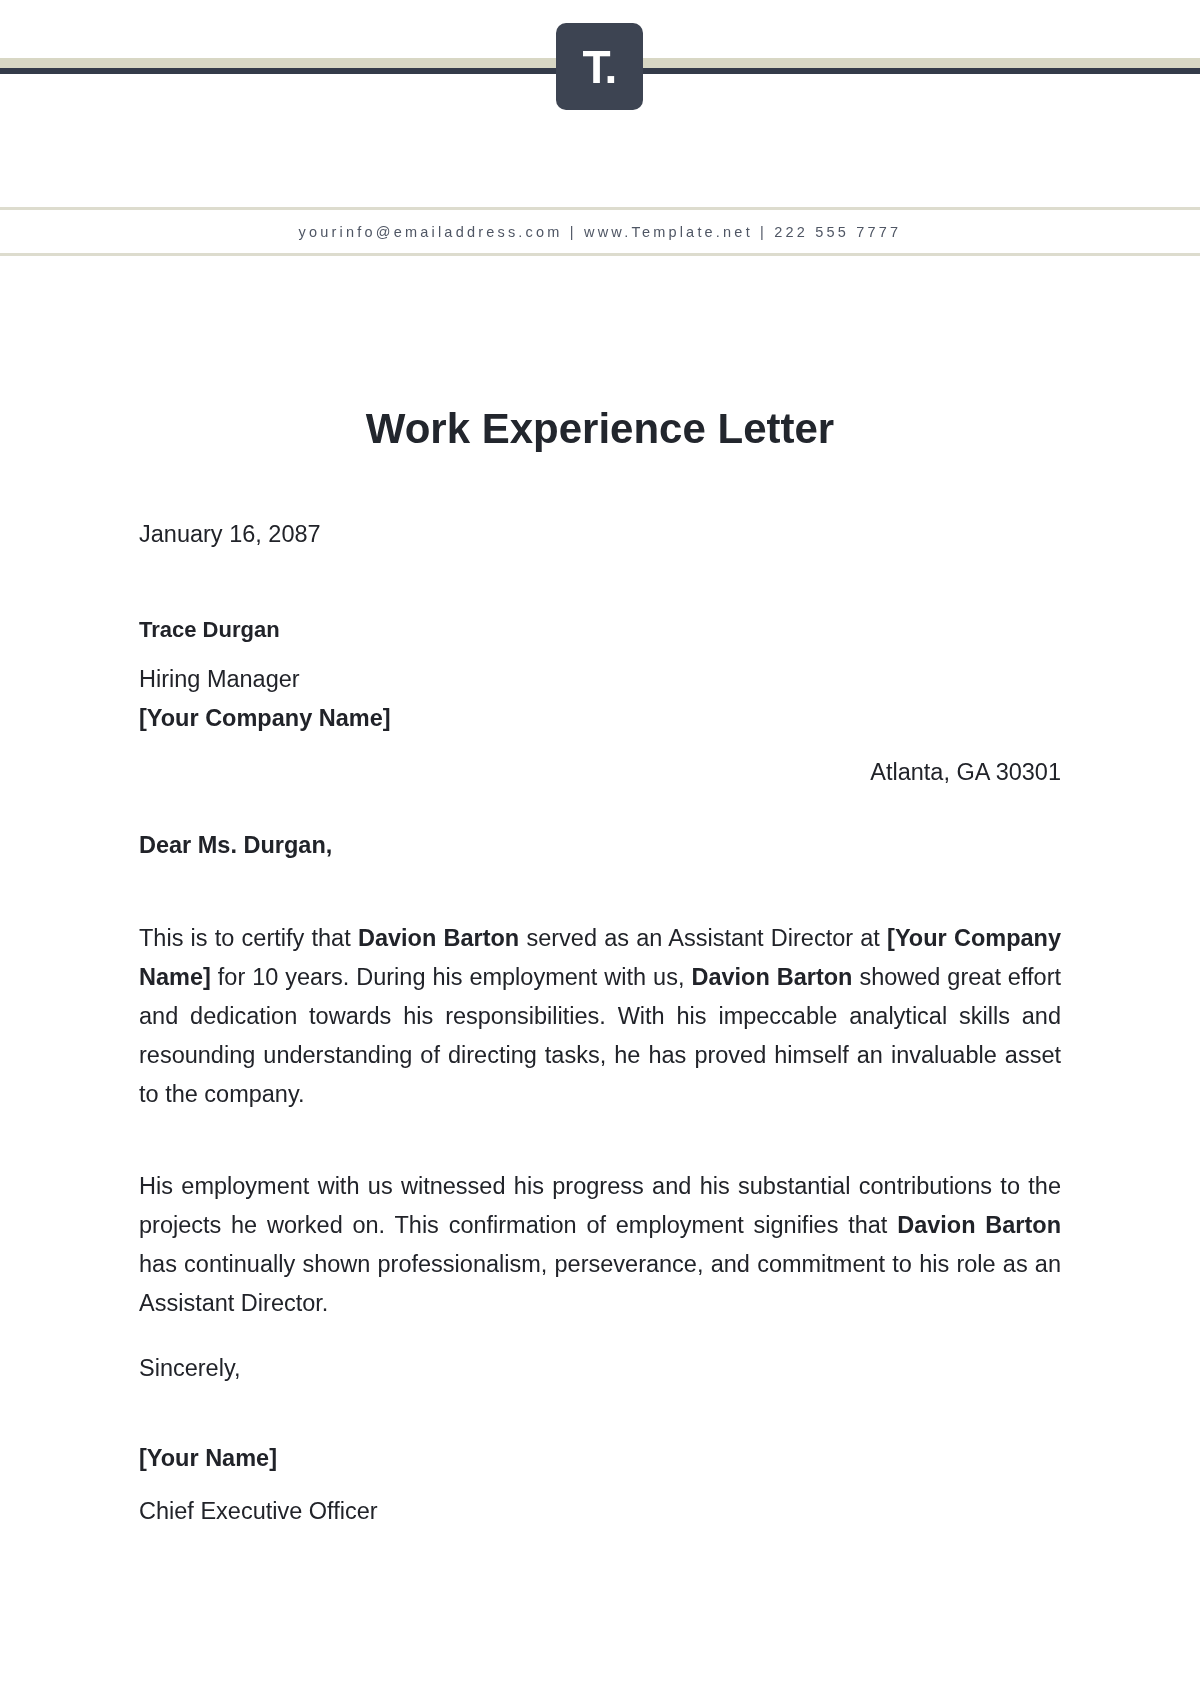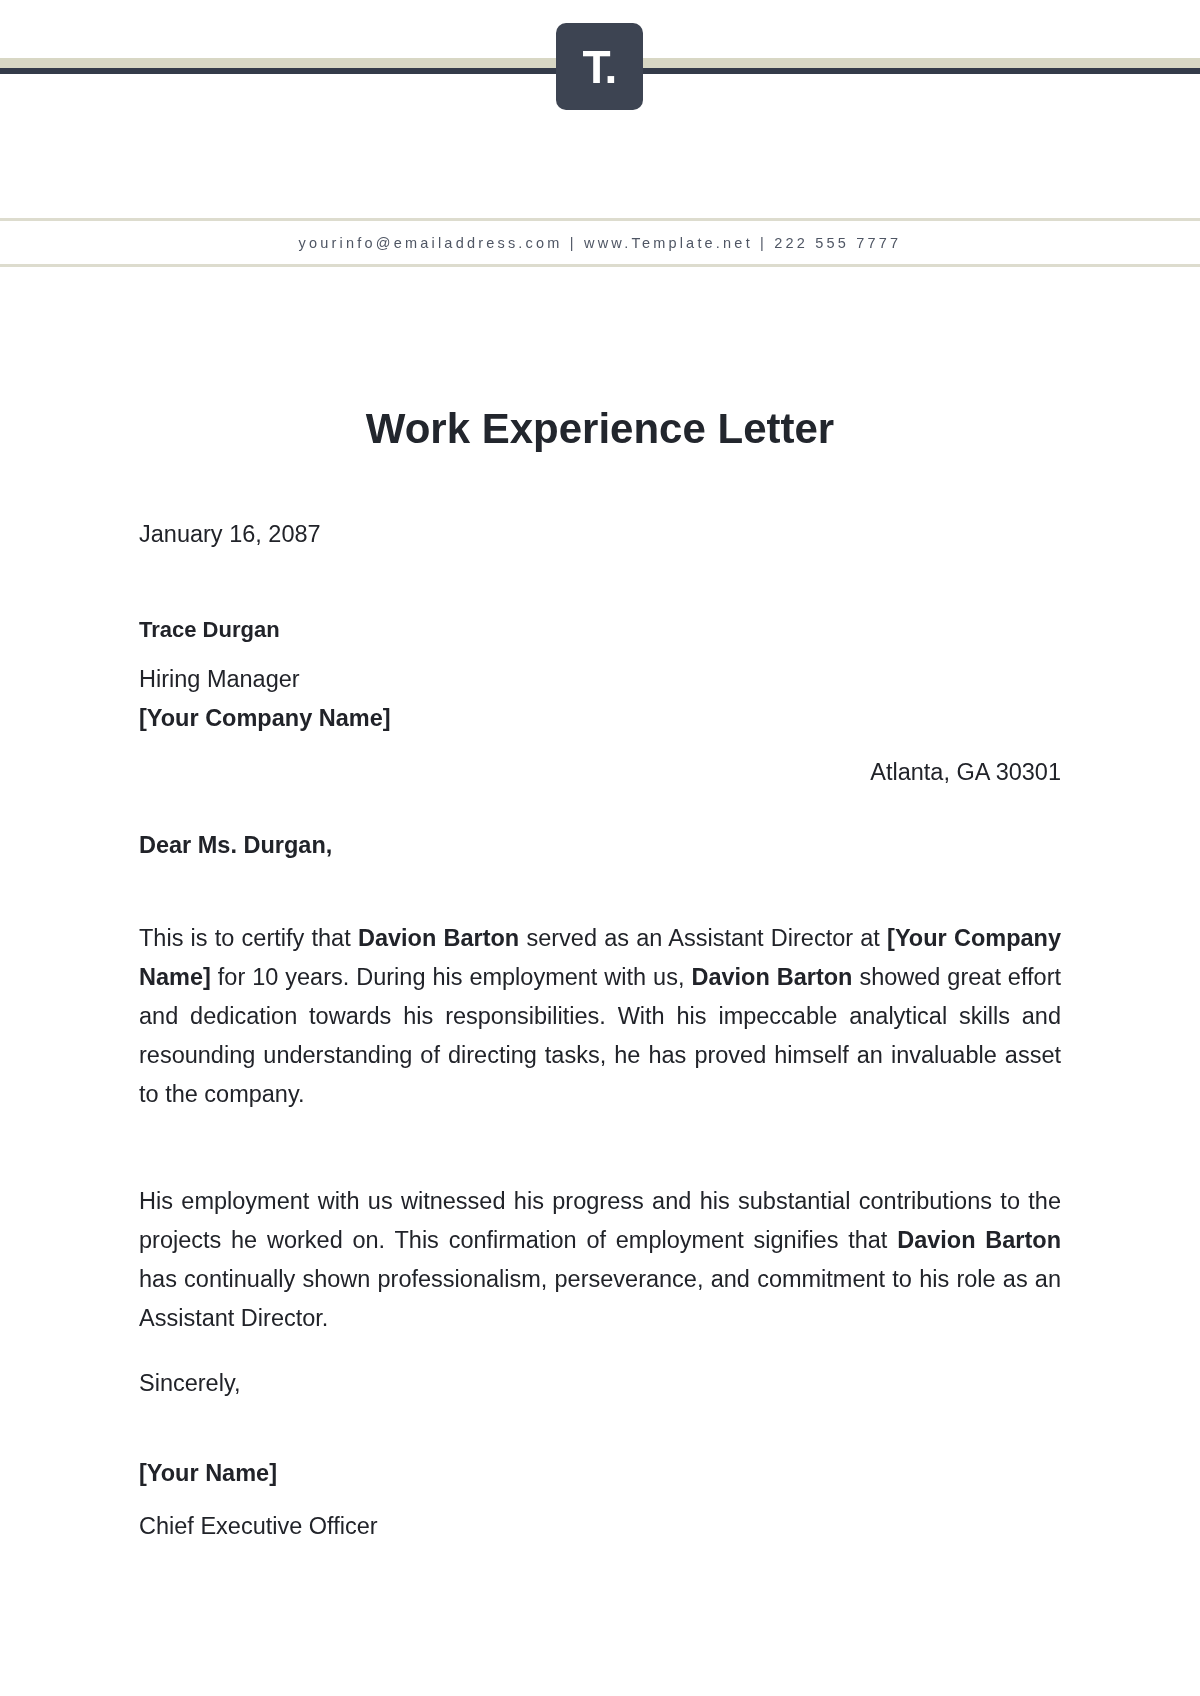--- a/index.html
+++ b/index.html
@@ -23,21 +23,21 @@
   .header{position:relative;height:270px;}
   .stripe-cream{position:absolute;left:0;top:58px;width:100%;height:10px;background:var(--cream);}
   .stripe-dark{position:absolute;left:0;top:68px;width:100%;height:6px;background:var(--accent-line);}
   .logo{
     position:absolute;left:556px;top:23px;width:87px;height:87px;
     background:var(--accent-dark);border-radius:10px;
     display:flex;align-items:center;justify-content:center;
     color:#ffffff;font-size:46px;font-weight:700;letter-spacing:-1px;
   }
   .contact-bar{
-    position:absolute;left:0;top:218px;width:100%;height:43px;
+    position:absolute;left:0;top:207px;width:100%;height:43px;
     border-top:3px solid var(--cream-thin);
     border-bottom:3px solid var(--cream-thin);
     text-align:center;line-height:43px;
   }
   .contact-bar span{
     font-size:14.5px;letter-spacing:3.2px;color:var(--muted);
   }
   
   .letter-body{padding:0 139px;}
   .title{
@@ -50,21 +50,21 @@
   .date-line{margin-top:64px;}
   .recipient-name{margin-top:64px;font-weight:700;line-height:32px;font-size:22px;}
   .recipient-role{margin-top:14px;line-height:39px;font-size:23.5px;}
   .recipient-company{line-height:39px;font-size:23.5px;font-weight:700;}
   .recipient-location{margin-top:18px;text-align:right;}
   .salutation{margin-top:41px;font-weight:700;}
   .para{
     font-size:23.5px;line-height:39px;text-align:justify;color:var(--text);
   }
   .para-1{margin-top:58px;}
-  .para-2{margin-top:68px;}
+  .para-2{margin-top:53px;}
   .closing{margin-top:29px;}
   .sig-name{margin-top:58px;font-weight:700;}
   .sig-title{margin-top:21px;}
 </style>
 </head>
 <body>
 
 <div class="header">
   <div class="stripe-cream"></div>
   <div class="stripe-dark"></div>

